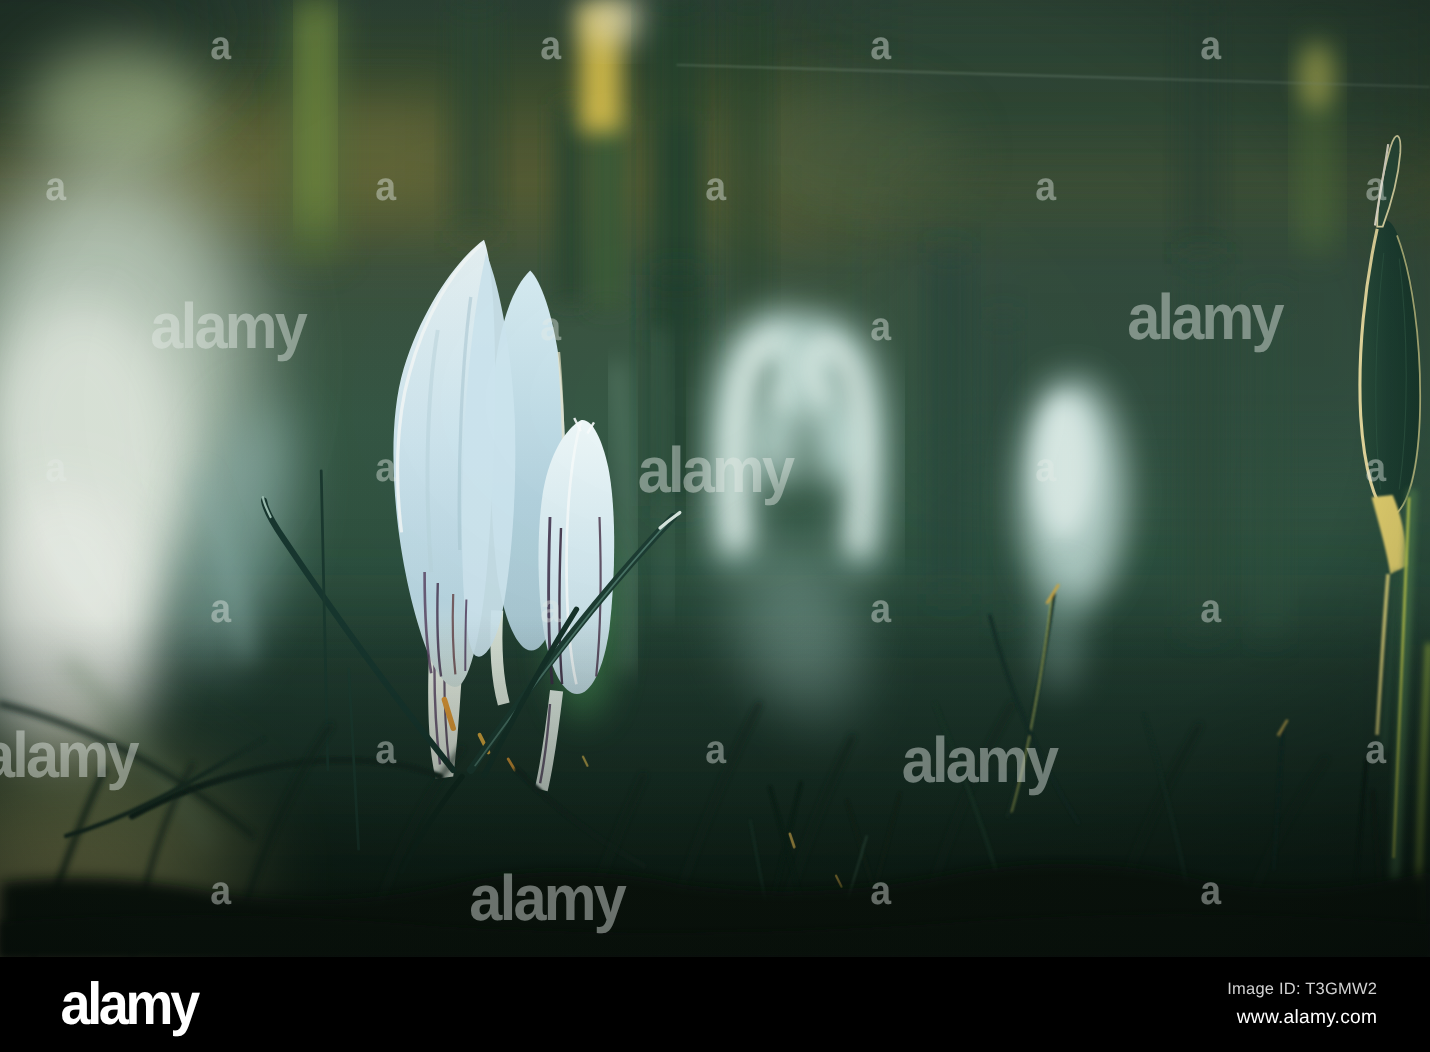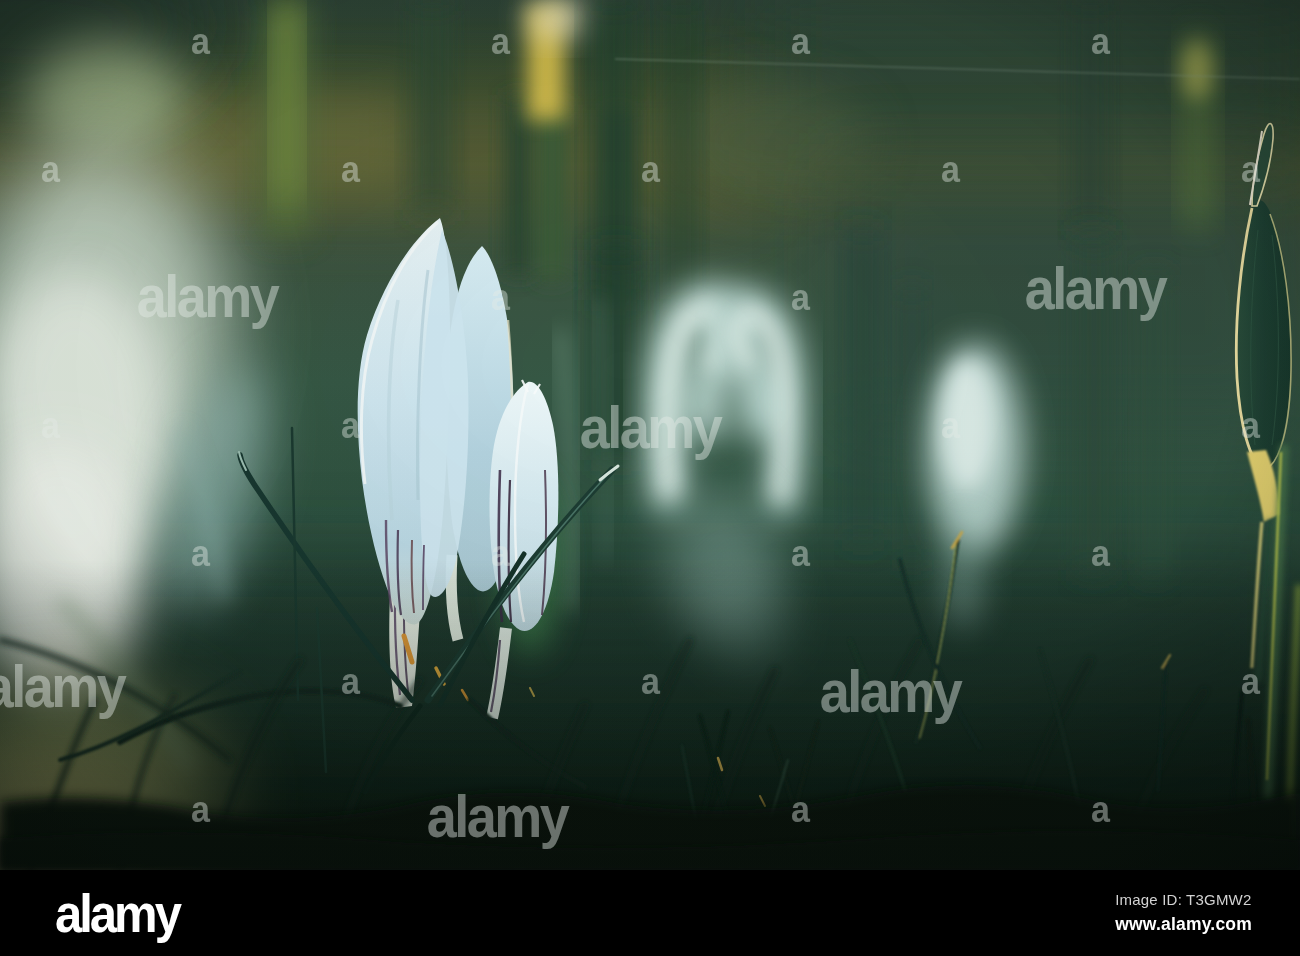--- a/index.html
+++ b/index.html
@@ -22,23 +22,23 @@
   
   .bar{
     position:absolute;left:0;top:870px;width:1300px;height:86px;background:#000;
     display:flex;align-items:center;justify-content:space-between;
     padding:0 48px 0 55px;box-sizing:border-box;
   }
   .bar-logo{
     font-weight:700;font-size:49px;color:#fff;letter-spacing:-3px;
     transform:scaleY(1.1);line-height:1;
   }
-  .bar-right{text-align:left;line-height:1.5;}
+  .bar-right{text-align:right;line-height:1.5;}
   .bar-id{font-size:15px;color:#d2d2d2;letter-spacing:.2px;}
-  .bar-url{font-size:17.5px;color:#fff;font-weight:700;letter-spacing:.2px;}
+  .bar-url{font-size:17.5px;color:#fff;font-weight:400;letter-spacing:.2px;}
 </style>
 </head>
 <body>
 
 <div class="stage">
 
   <div class="photo" aria-label="Close-up of white crocus flowers blooming in a spring meadow at ground level, sharp crocus buds in the foreground left of center with blurred white crocuses, green grass blades and a single backlit leaf against a dark moody green bokeh background">
     <svg width="1300" height="870" viewBox="0 0 1300 870" xmlns="http://www.w3.org/2000/svg">
       <defs>
         <filter id="b40" x="-60%" y="-60%" width="220%" height="220%">

